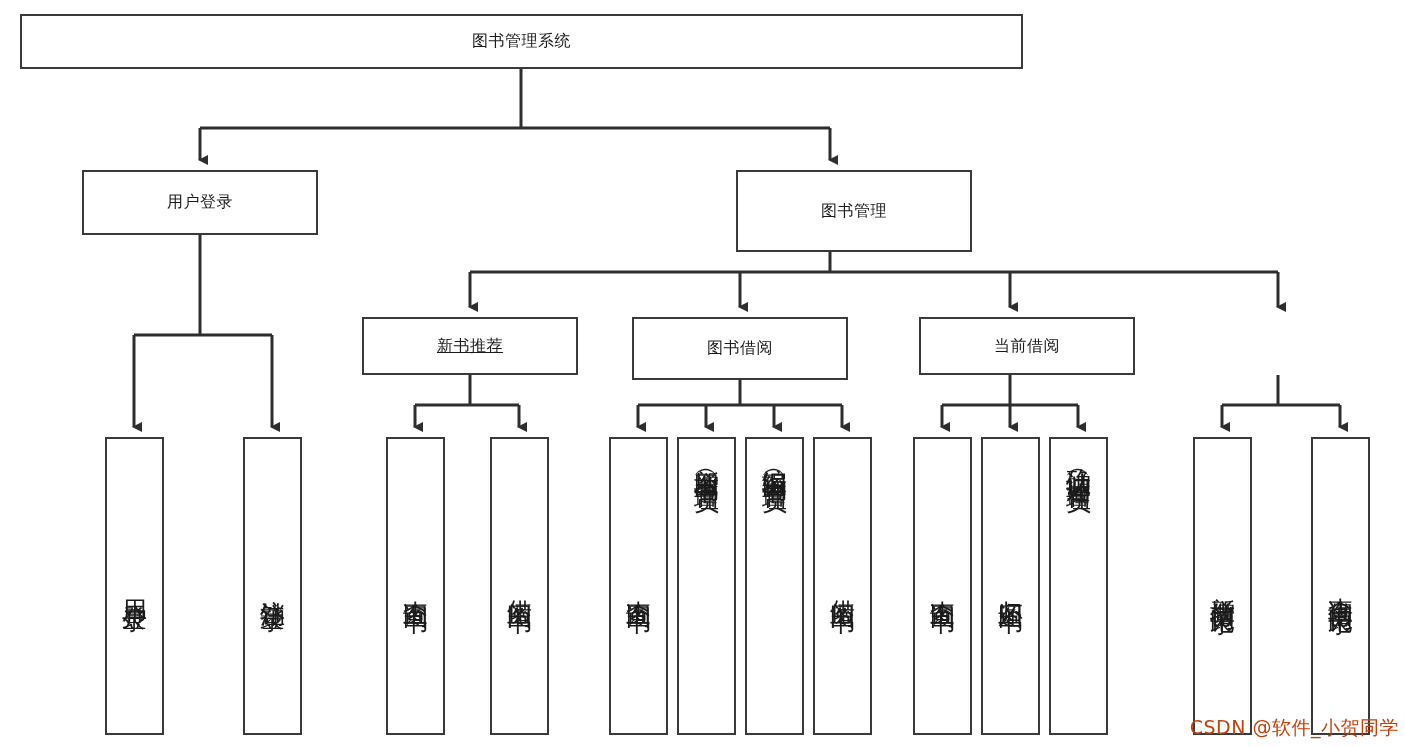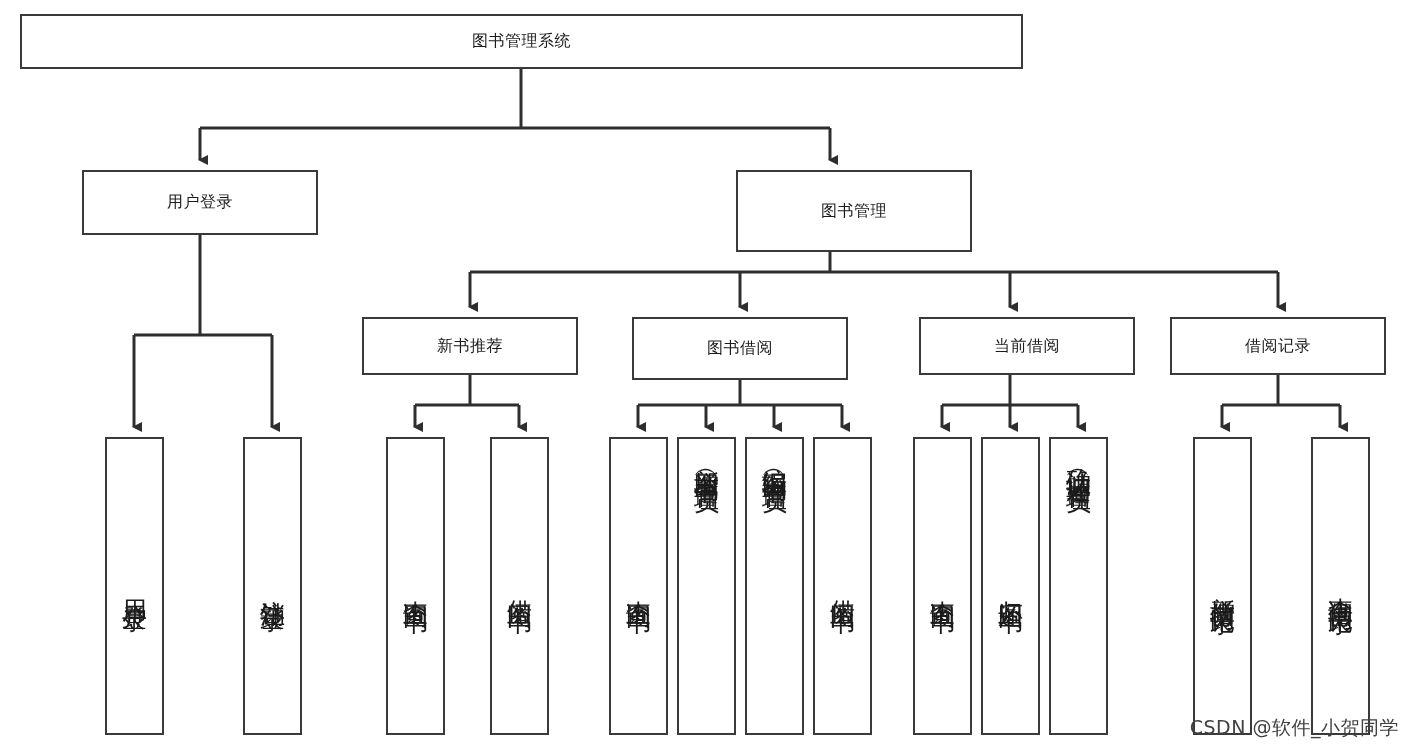--- a/index.html
+++ b/index.html
@@ -56,21 +56,21 @@
     line-height: 1;
   }
   .v-node.v-center {
     align-items: center;
   }
   #watermark {
     position: absolute;
     right: 6px;
     bottom: 6px;
     font-size: 19px;
-    color: #404040;
+    color: #c2410c;
     letter-spacing: 0.5px;
     white-space: nowrap;
     z-index: 3;
     margin-top: 36px;
   }
 </style>
 </head>
 <body>
 
 <div id="canvas">
@@ -129,31 +129,28 @@
     <span class="node-label">图书管理系统</span>
   </div>
 
   <div class="node h-node" style="left:82px; top:170px; width:236px; height:65px;">
     <span class="node-label">用户登录</span>
   </div>
   <div class="node h-node" style="left:712px; top:170px; width:236px; height:82px;margin-left:24px;">
     <span class="node-label">图书管理</span>
   </div>
 
-  <div class="node h-node" style="left:362px; top:317px; width:216px; height:58px;">
+  <div class="node h-node" style="left:362px; top:317px; width:216px; height:58px;text-decoration:underline;">
     <span class="node-label">新书推荐</span>
   </div>
   <div class="node h-node" style="left:632px; top:317px; width:216px; height:63px;">
     <span class="node-label">图书借阅</span>
   </div>
   <div class="node h-node" style="left:902px; top:317px; width:216px; height:58px;margin-left:17px;">
     <span class="node-label">当前借阅</span>
-  </div>
-  <div class="node h-node" style="left:1170px; top:317px; width:216px; height:58px;">
-    <span class="node-label">借阅记录</span>
   </div>
 
   <div class="node v-node v-center" style="left:105px; top:437px; width:59px; height:298px;">
     <span class="node-label">用户登录</span>
   </div>
   <div class="node v-node v-center" style="left:243px; top:437px; width:59px; height:298px;">
     <span class="node-label">注销登录</span>
   </div>
 
   <div class="node v-node v-center" style="left:386px; top:437px; width:59px; height:298px;">

